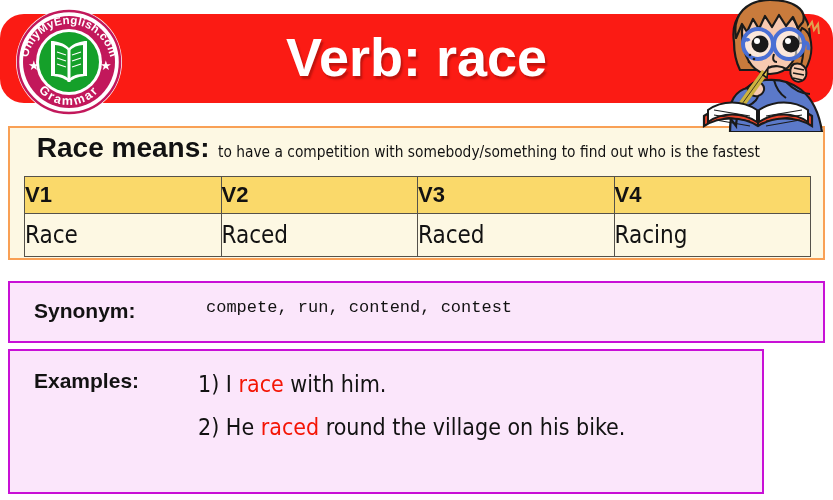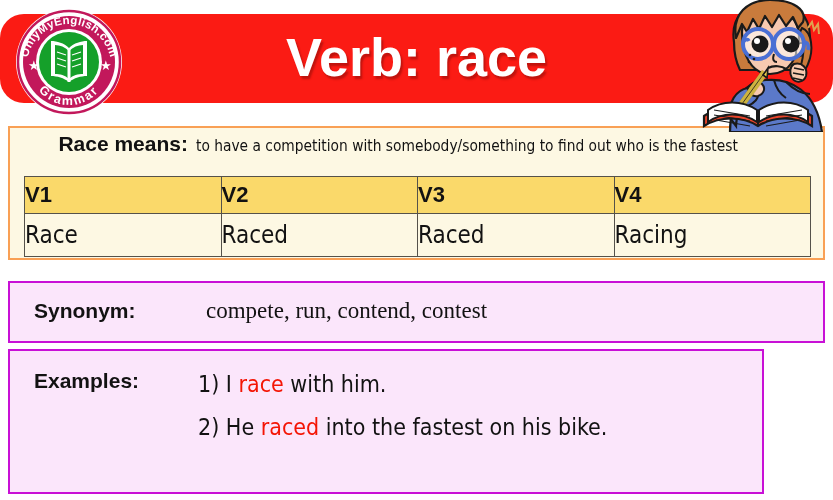--- a/index.html
+++ b/index.html
@@ -79,21 +79,21 @@
     height: 42px;
     display: flex;
     align-items: baseline;
     justify-content: center;
     padding: 0 14px;
     box-sizing: border-box;
   }
   #def-label {
     font-family: "Liberation Sans", sans-serif;
     font-weight: bold;
-    font-size: 21px;
+    font-size: 28px;
     color: #121212;
     white-space: nowrap;
     margin-right: 8px;
   }
   #def-text {
     font-family: "DejaVu Sans Condensed", "Liberation Sans Narrow", "Liberation Sans", sans-serif;
     font-size: 16.5px;
     color: #121212;
     white-space: nowrap;
     transform: scaleX(0.93);
@@ -148,22 +148,22 @@
     top: 16px;
     font-family: "Liberation Sans", sans-serif;
     font-weight: bold;
     font-size: 21px;
     color: #121212;
   }
   #syn-text {
     position: absolute;
     left: 196px;
     top: 15px;
-    font-family: Liberation Serif, serif;
-    font-size: 23px;
+    font-family: Liberation Mono, monospace;
+    font-size: 17px;
     color: #121212;
   }
 
   
   #examples-box {
     position: absolute;
     left: 8px;
     top: 349px;
     width: 756px;
     height: 145px;
@@ -324,15 +324,15 @@
 
 <div id="synonym-box">
   <span id="syn-label">Synonym:</span>
   <span id="syn-text">compete, run, contend, contest</span>
 </div>
 
 <div id="examples-box">
   <span id="ex-label">Examples:</span>
   <div id="ex-list">
       <div class="ex-line"><span>1)</span><span> I </span><span class="hl" style="color: rgb(244, 21, 5);">race</span><span> with him.</span></div>
-      <div class="ex-line"><span>2)</span><span> He </span><span class="hl" style="color: rgb(244, 21, 5);">raced</span><span> into the fastest on his bike.</span></div>
+      <div class="ex-line"><span>2)</span><span> He </span><span class="hl" style="color: rgb(244, 21, 5);">raced</span><span> round the village on his bike.</span></div>
     </div>
 </div>
 
 </body></html>

